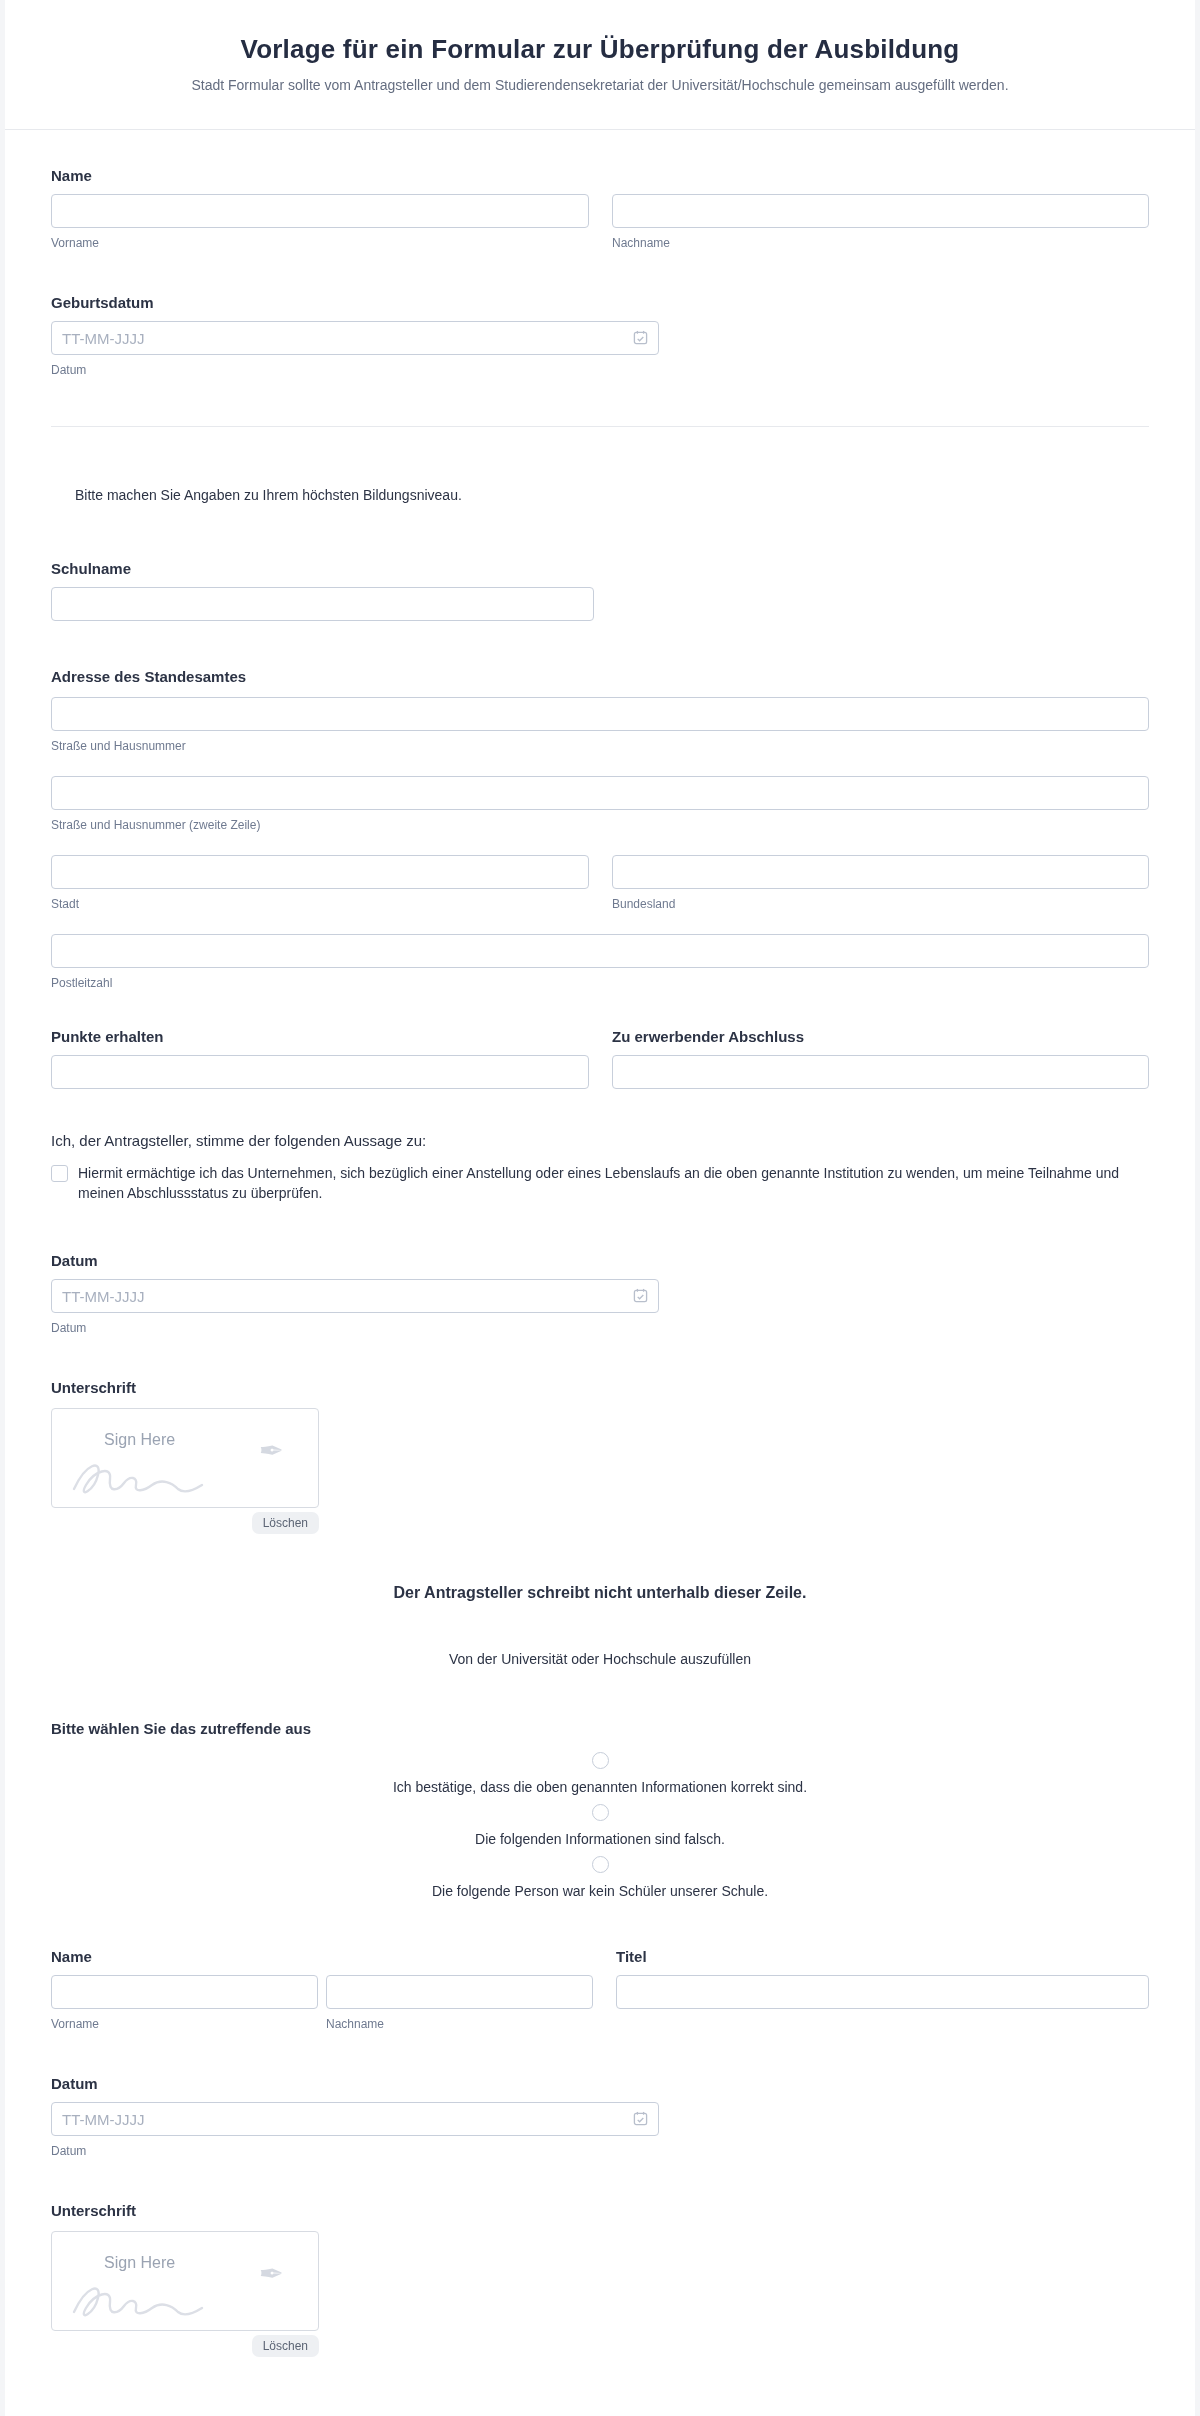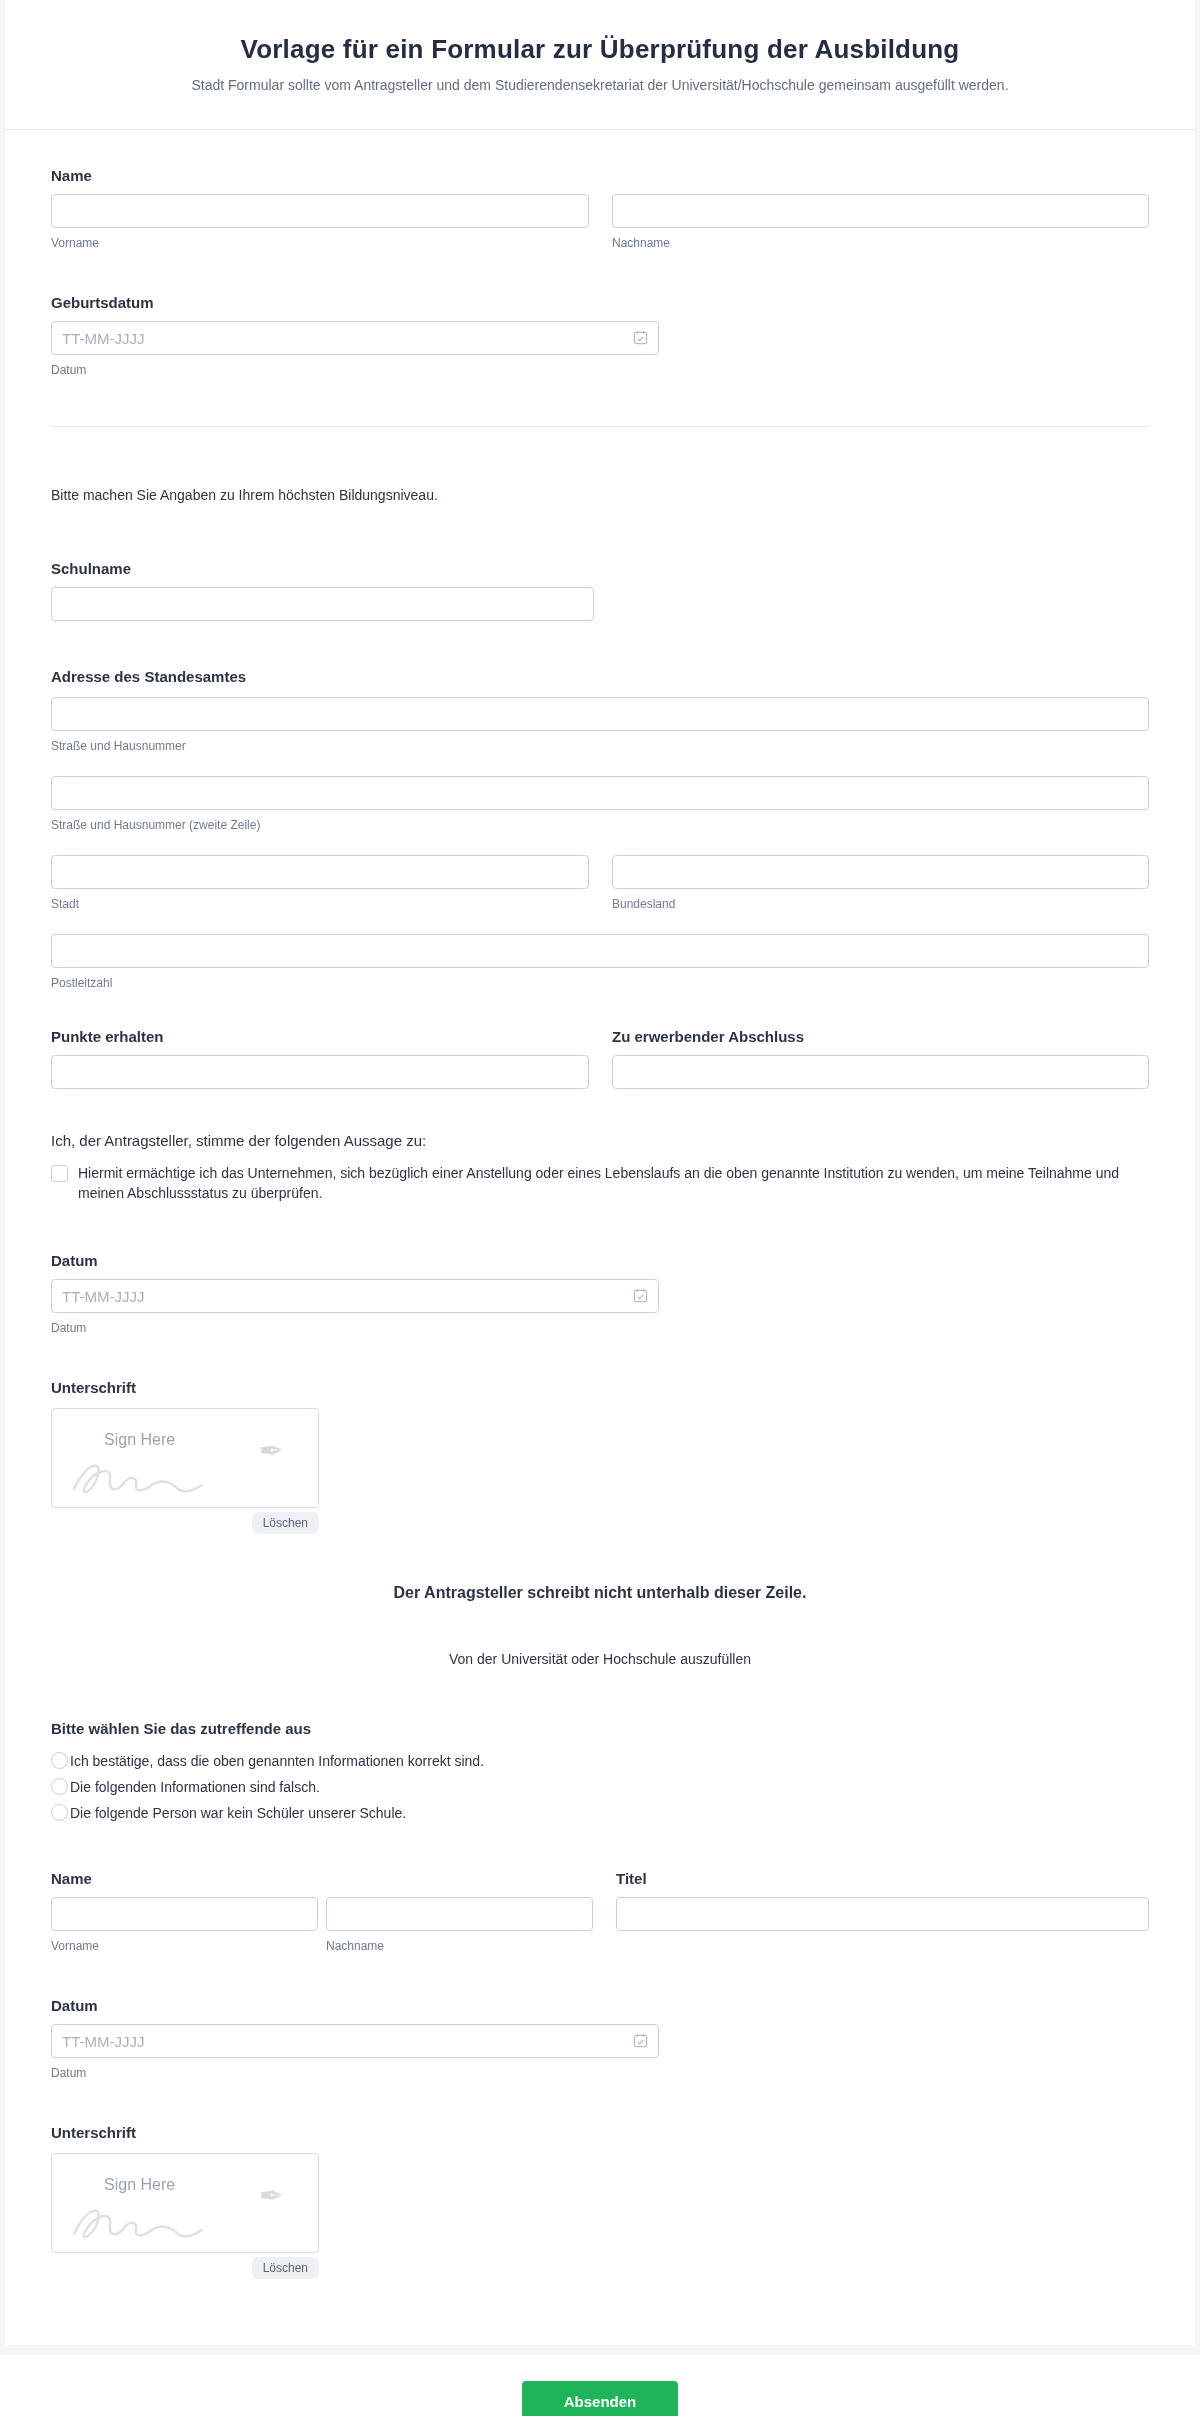--- a/index.html
+++ b/index.html
@@ -17,39 +17,39 @@
   .row { display:flex; gap:23px; }
   .col-l { width:543px; } .col-r { width:542px; }
   input.txt { display:block; width:100%; height:34px; border:1px solid #c8cfdb; border-radius:4px;
     background:#fff; padding:0 10px; font-size:15px; color:#2c3345; outline:none;
     font-family:"Liberation Sans", sans-serif; }
   input.txt::placeholder { color:#a8b0bf; opacity:1; }
   .group { margin-bottom:42px; }
   .date-wrap { position:relative; width:608px; }
   .date-wrap .cal { position:absolute; right:11px; top:9px; cursor:pointer; }
   hr.divider { border:none; border-top:1px solid #e7e9ed; margin:48px 0 58px 0; }
-  .para { font-size:14px; color:#2c3345; line-height:20px; margin-bottom:54px; }
+  .para { font-size:14px; color:#2c3345; line-height:20px; margin-bottom:54px;margin-left:24px; }
   .addr-line { margin-bottom:22px; }
   .stmt { font-size:15px; font-weight:500; line-height:20px; margin-bottom:12px; }
   .cbrow { display:flex; gap:10px; margin-bottom:48px; }
   .cbox { flex:0 0 auto; width:17px; height:17px; border:1px solid #c6cdd9; border-radius:3px;
     background:#fff; margin-top:2px; cursor:pointer; }
   .cbtext { font-size:14px; line-height:20px; color:#2c3345; }
   
   .sigbox { width:268px; height:100px; border:1px solid #d7dbe2; border-radius:4px; background:#fff;
     position:relative; cursor:crosshair; }
   .sighere { position:absolute; left:52px; top:22px; font-size:16px; color:#9aa3b2; }
   .signib { position:absolute; right:34px; top:24px; font-size:30px; color:#d5d9e1;
     font-family:"DejaVu Sans", sans-serif; }
   .sigrow { width:268px; display:flex; justify-content:flex-end; margin-top:4px; }
   .btn-clear { font-size:12px; color:#5c6575; background:#eef0f3; border:none; border-radius:7px;
     padding:4px 11px; cursor:pointer; font-family:"Liberation Sans", sans-serif; }
   .center-bold { text-align:center; font-size:16px; font-weight:700; margin:0 0 49px 0; }
   .center-note { text-align:center; font-size:14px; margin-bottom:52px; }
-  .radio-row { display:flex; gap:2px; align-items:center; margin-bottom:9px; }
+  .radio-row { display:flex; gap:10px; align-items:center; margin-bottom:9px;flex-direction:column; }
   .radio { flex:0 0 auto; width:17px; height:17px; border:1px solid #c6cdd9; border-radius:50%;
     background:#fff; cursor:pointer; }
   .radio-label { font-size:14px; color:#2c3345; }
   .radios { margin-bottom:48px; }
   .small-inputs { display:flex; gap:8px; }
   .small-inputs input { width:267px; }
   .sub-pair { display:flex; gap:8px; }
   .sub-pair .sub { width:267px; }
   
   .footer { background:#fff; margin-top:10px; height:100px; text-align:center; }

